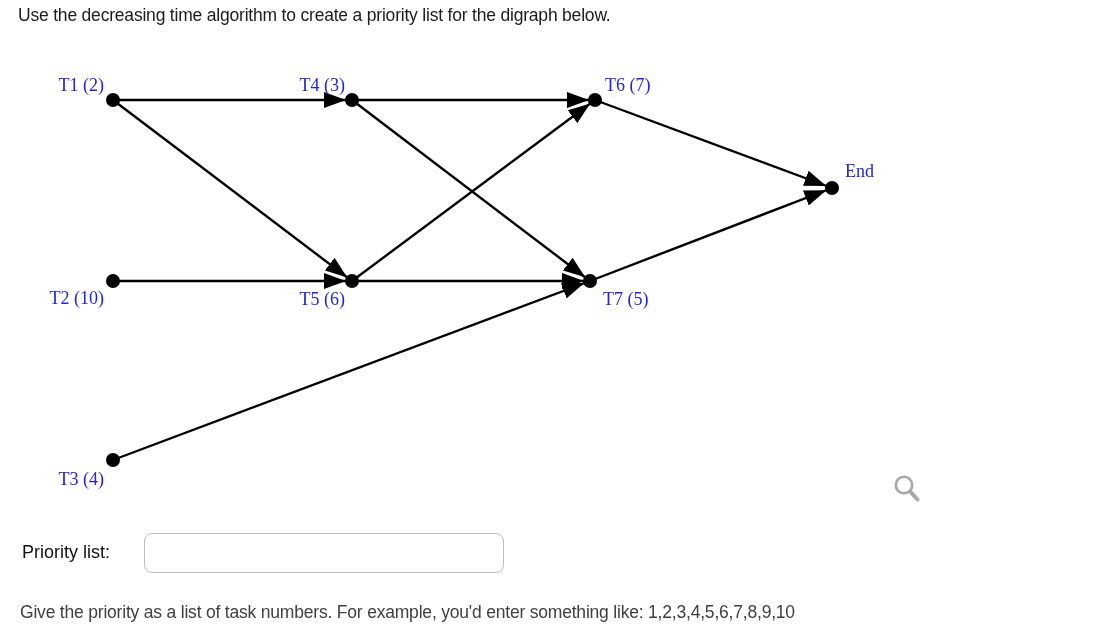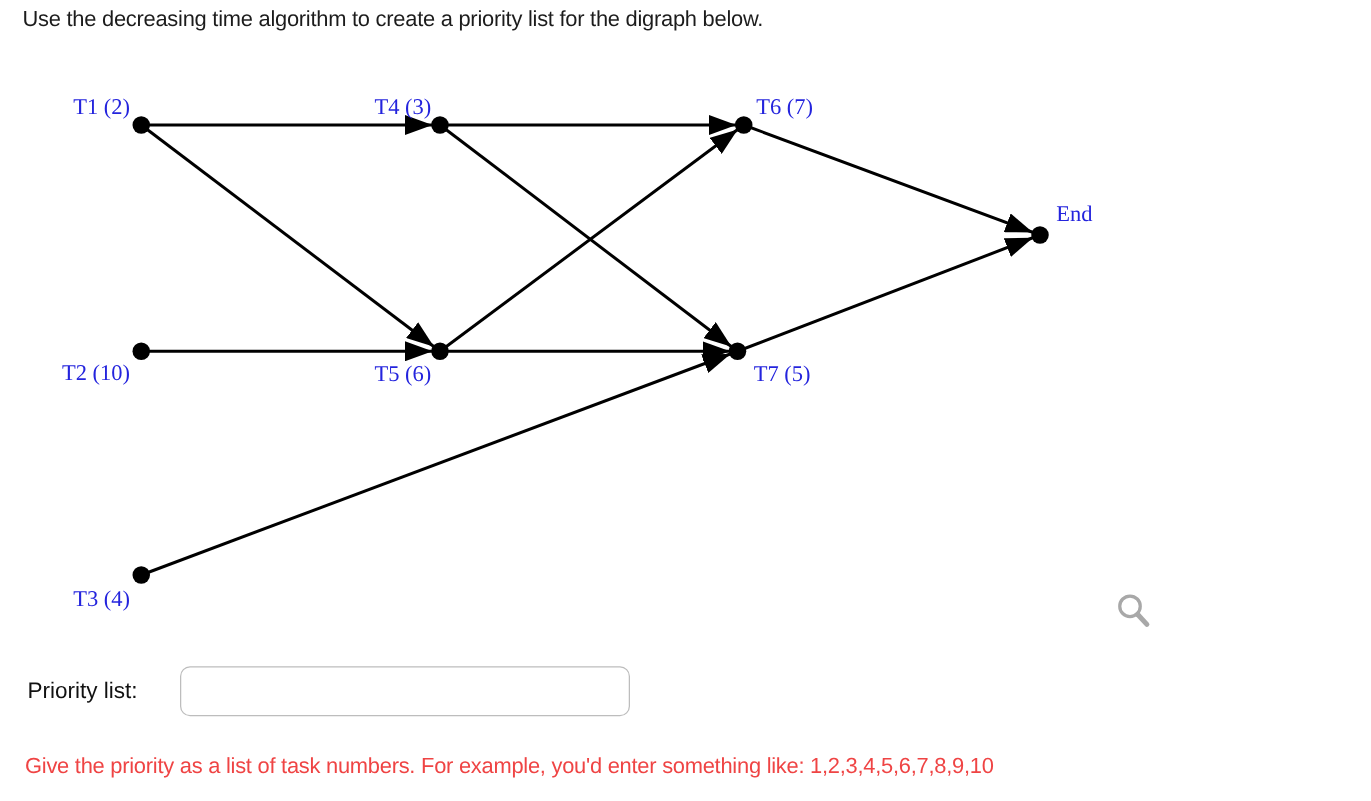--- a/index.html
+++ b/index.html
@@ -57,21 +57,21 @@
     font-family: "Liberation Sans", sans-serif;
     padding: 0 10px;
     outline: none;
     background: #ffffff;
   }
   .hint {
     position: absolute;
     left: 20px;
     top: 602px;
     font-size: 17.5px;
-    color: #ef4444;
+    color: #404040;
     letter-spacing: -0.2px;
     white-space: nowrap;
   }
 </style>
 </head>
 <body>
 
 <div class="page">
 
   <div class="title">Use the decreasing time algorithm to create a priority list for the digraph below.</div>

